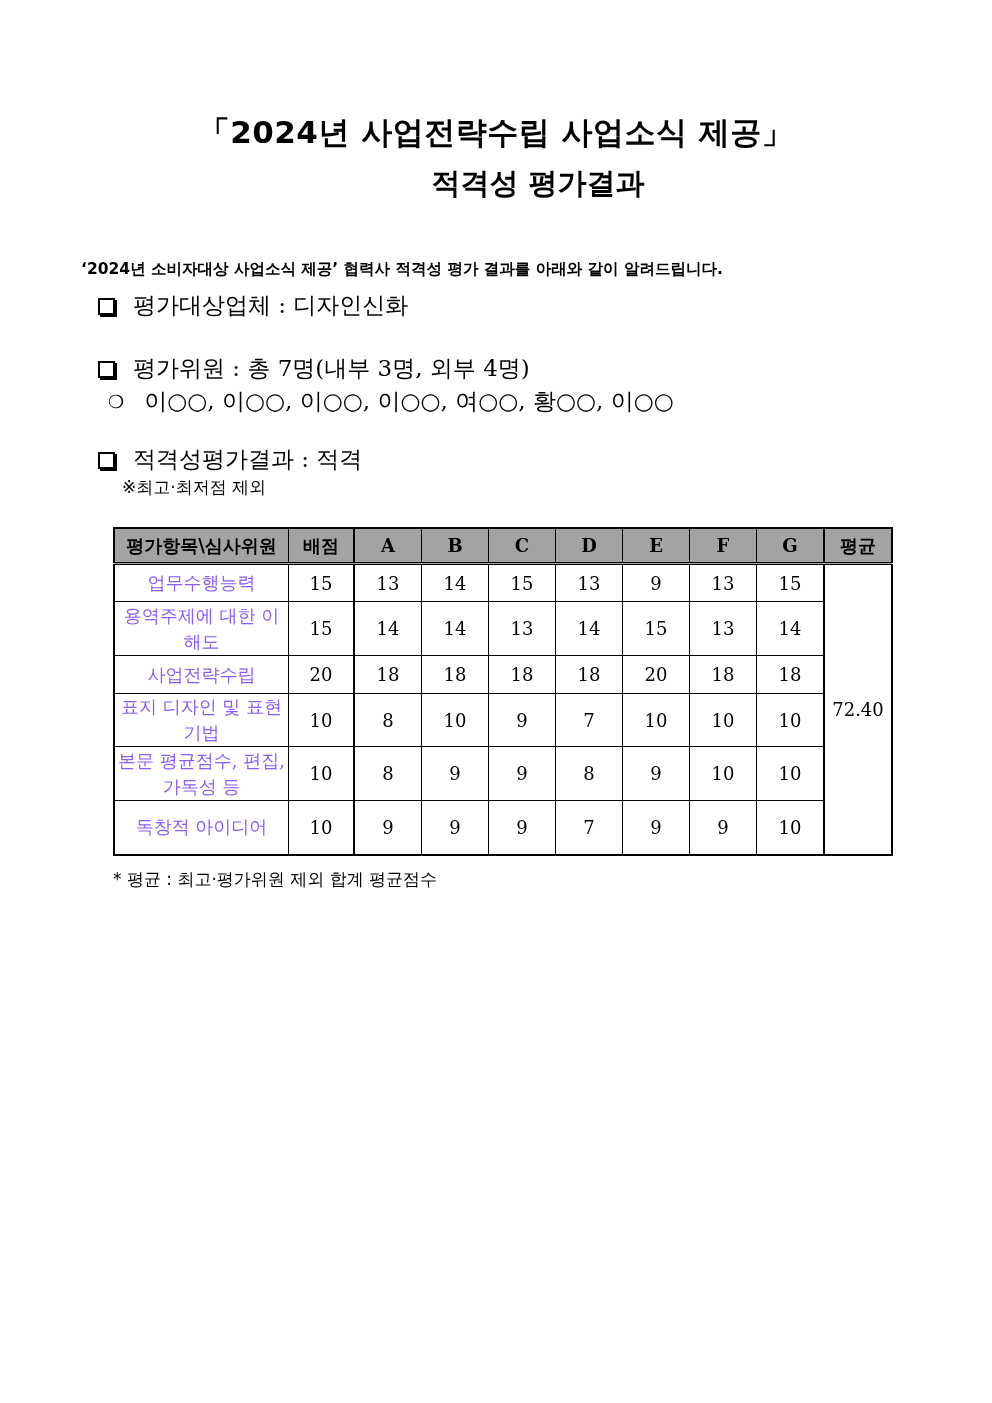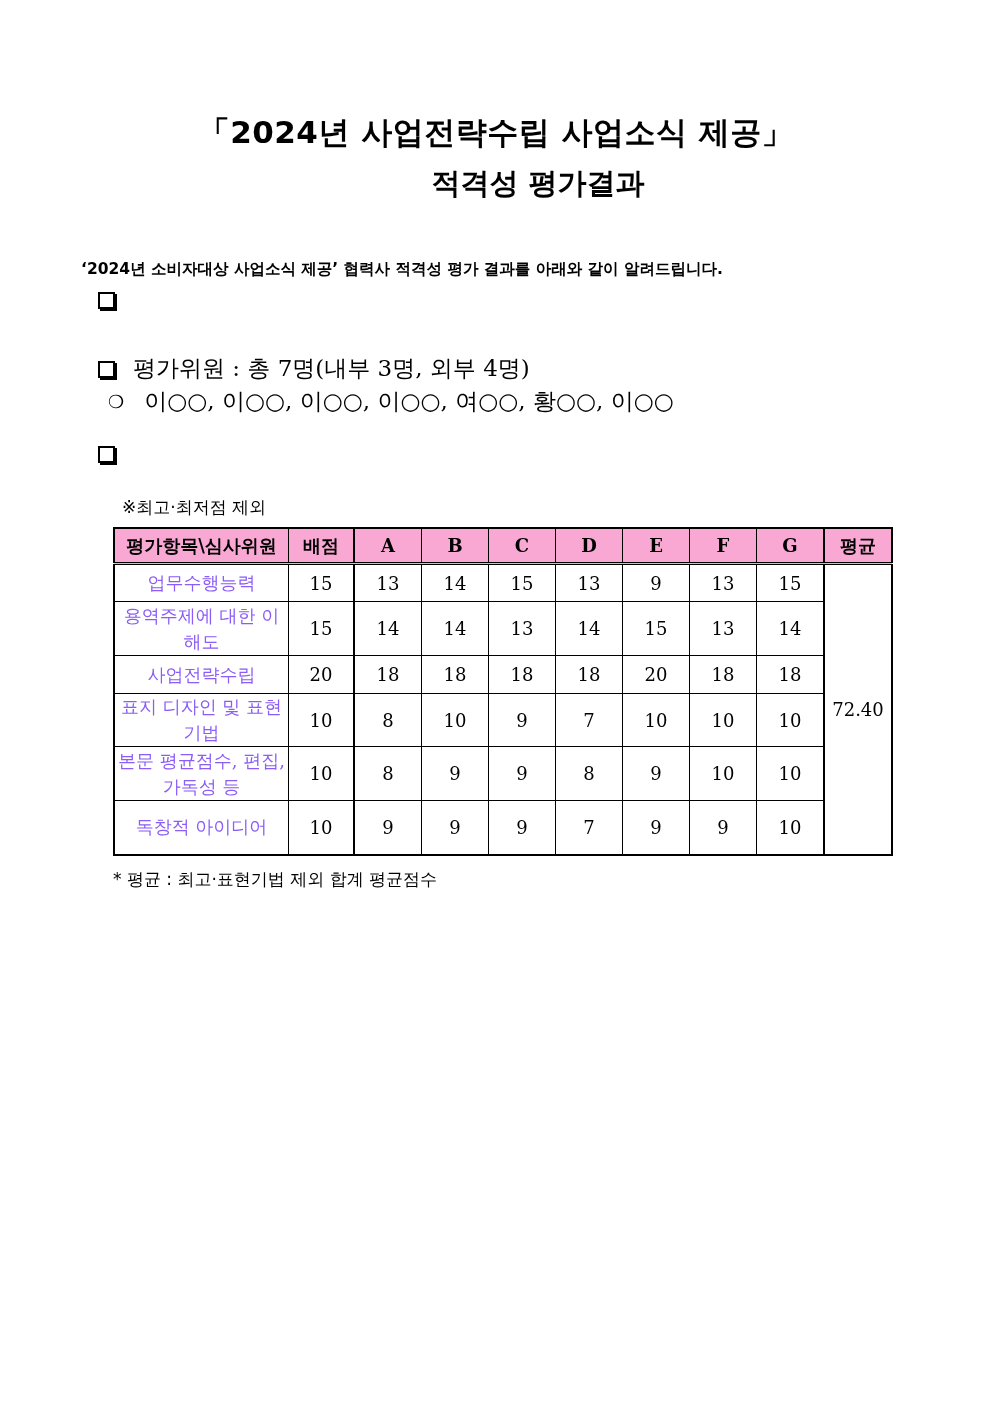--- a/index.html
+++ b/index.html
@@ -4,52 +4,54 @@
 <style>
   html, body { margin:0; padding:0; background:#fff; }
   body { width:992px; height:1403px; position:relative; color:#000; font-family:"DejaVu Serif","Liberation Serif",serif; overflow:hidden; }
   .title1 { position:absolute; left:0; width:992px; top:112px; text-align:center; font-family:"DejaVu Sans","Liberation Sans",sans-serif; font-weight:bold; font-size:31px; letter-spacing:0.5px; }
   .title2 { position:absolute; left:0; width:992px; top:164px; text-align:center; font-family:"DejaVu Sans","Liberation Sans",sans-serif; font-weight:bold; font-size:29px;padding-left:42px; }
   .intro { position:absolute; left:0; width:804px; top:214px; text-align:center; font-family:"DejaVu Sans","Liberation Sans",sans-serif; font-weight:bold; font-size:15.5px;margin-top:45px; }
   .sec { position:absolute; left:98px; font-size:23px; display:flex; align-items:center; }
   .box { display:inline-block; width:13px; height:13px; border:2px solid #000; box-shadow:2px 2px 0 #000; margin-right:18px; margin-top:2px; }
   .members { position:absolute; left:108px; top:386px; font-size:23px; display:flex; align-items:center; }
   .members .circ { font-size:18px; margin-right:20px; }
-  .note1 { position:absolute; left:122px; top:496px; font-size:17px; font-family:"DejaVu Sans","Liberation Sans",sans-serif; }
+  .note1 { position:absolute; left:122px; top:476px; font-size:17px; font-family:"DejaVu Sans","Liberation Sans",sans-serif; }
   table.score { position:absolute; left:113px; top:527px; border-collapse:collapse; border:2px solid #000; font-size:18px; }
   table.score th, table.score td { border:1px solid #000; text-align:center; padding:0; }
-  table.score thead th { background:#f9a8d4; height:33px; font-weight:bold; font-size:18px; }
+  table.score thead th { background:#a3a3a3; height:33px; font-weight:bold; font-size:18px; }
   table.score thead tr { border-bottom:3px double #000; }
   table.score td.item { font-size:18px; line-height:26px; color:#8b5cf6; }
   table.score .c-item { width:173px; }
   table.score .c-max { width:64px; border-right:2px solid #000; }
   table.score .c-j { width:66px; }
   table.score .c-avg { width:66px; border-left:2px solid #000; }
   .foot { position:absolute; left:113px; top:868px; font-size:17px; font-family:"DejaVu Sans","Liberation Sans",sans-serif; }
 </style>
 </head>
 <body>
 
 <div class="title1">「2024년 사업전략수립 사업소식 제공」</div>
 <div class="title2">적격성 평가결과</div>
 <div class="intro">‘2024년 소비자대상 사업소식 제공’  협력사 적격성 평가 결과를 아래와 같이 알려드립니다.</div>
 
 <div class="sec" style="top:290px;">
   <span class="box"></span>
+  <span>평가대상업체 : 디자인신화</span>
 </div>
 <div class="sec" style="top:345px;margin-top:8px;">
   <span class="box"></span>
   <span>평가위원 : 총 7명(내부 3명, 외부 4명)</span>
 </div>
 <div class="members">
   <span class="circ">❍</span>
   <span>이○○, 이○○, 이○○, 이○○, 여○○, 황○○, 이○○</span>
 </div>
 <div class="sec" style="top:444px;">
   <span class="box"></span>
+  <span>적격성평가결과 : 적격</span>
 </div>
 <div class="note1">※최고·최저점 제외</div>
 
 <table class="score">
   <thead>
     <tr>
       <th class="c-item">평가항목\심사위원</th>
       <th class="c-max">배점</th>
       <th class="c-j">A</th>
       <th class="c-j">B</th>
@@ -125,13 +127,13 @@
         <td class="c-j">9</td>
         <td class="c-j">9</td>
         <td class="c-j">7</td>
         <td class="c-j">9</td>
         <td class="c-j">9</td>
         <td class="c-j">10</td>
       </tr>
     </tbody>
 </table>
 
-<div class="foot">* 평균 : 최고·표현기법 제외 합계 평균점수</div>
+<div class="foot">* 평균 : 최고·평가위원 제외 합계 평균점수</div>
 
 </body></html>

